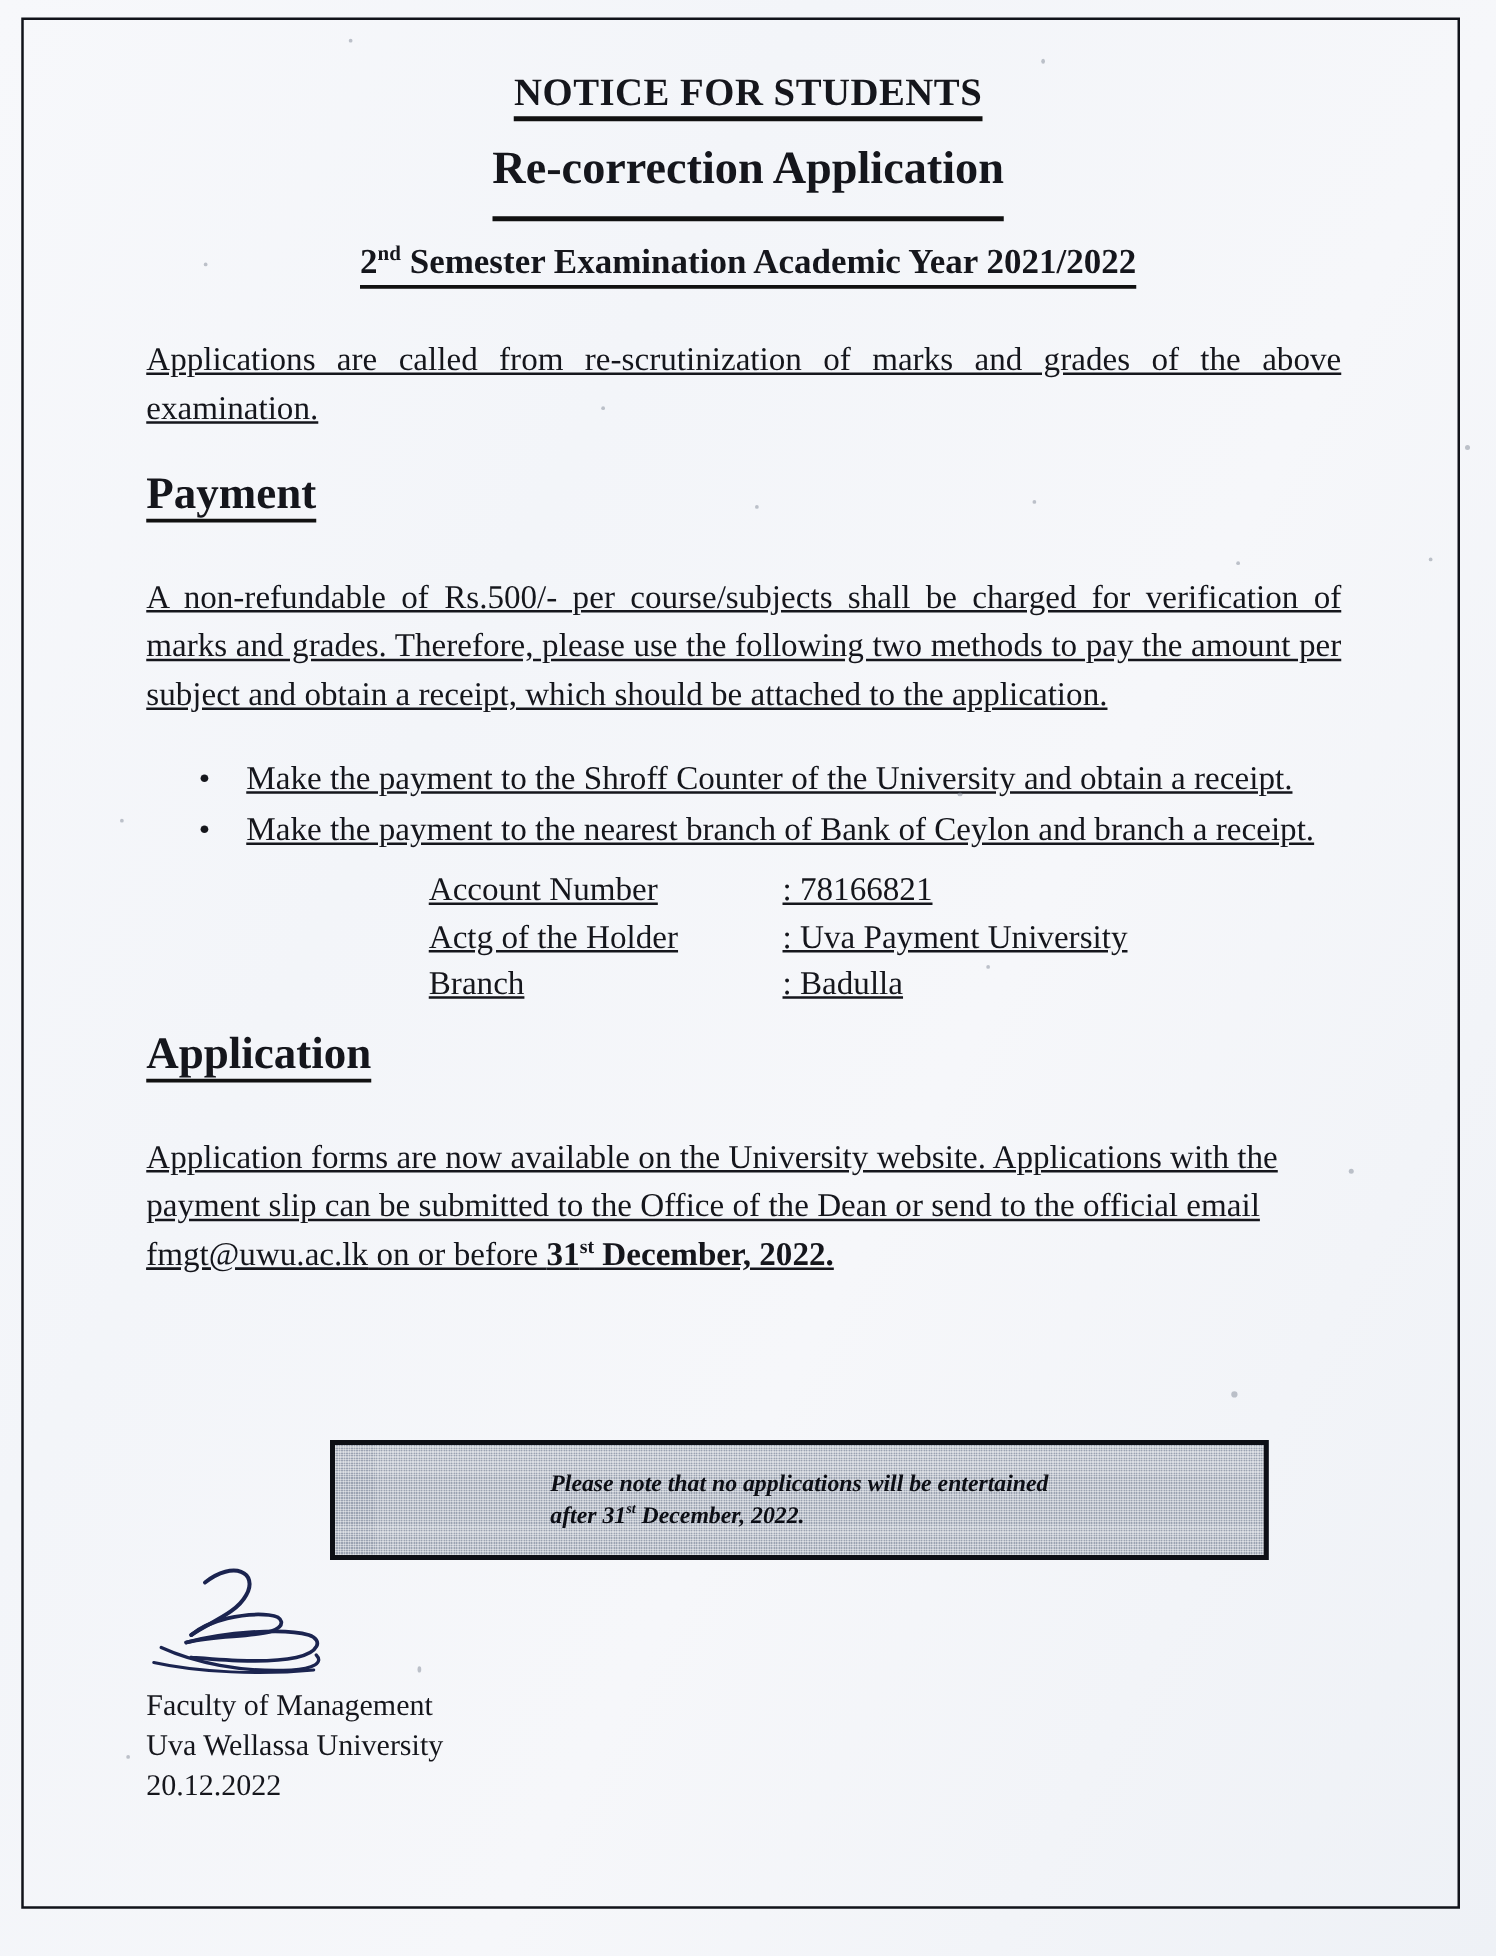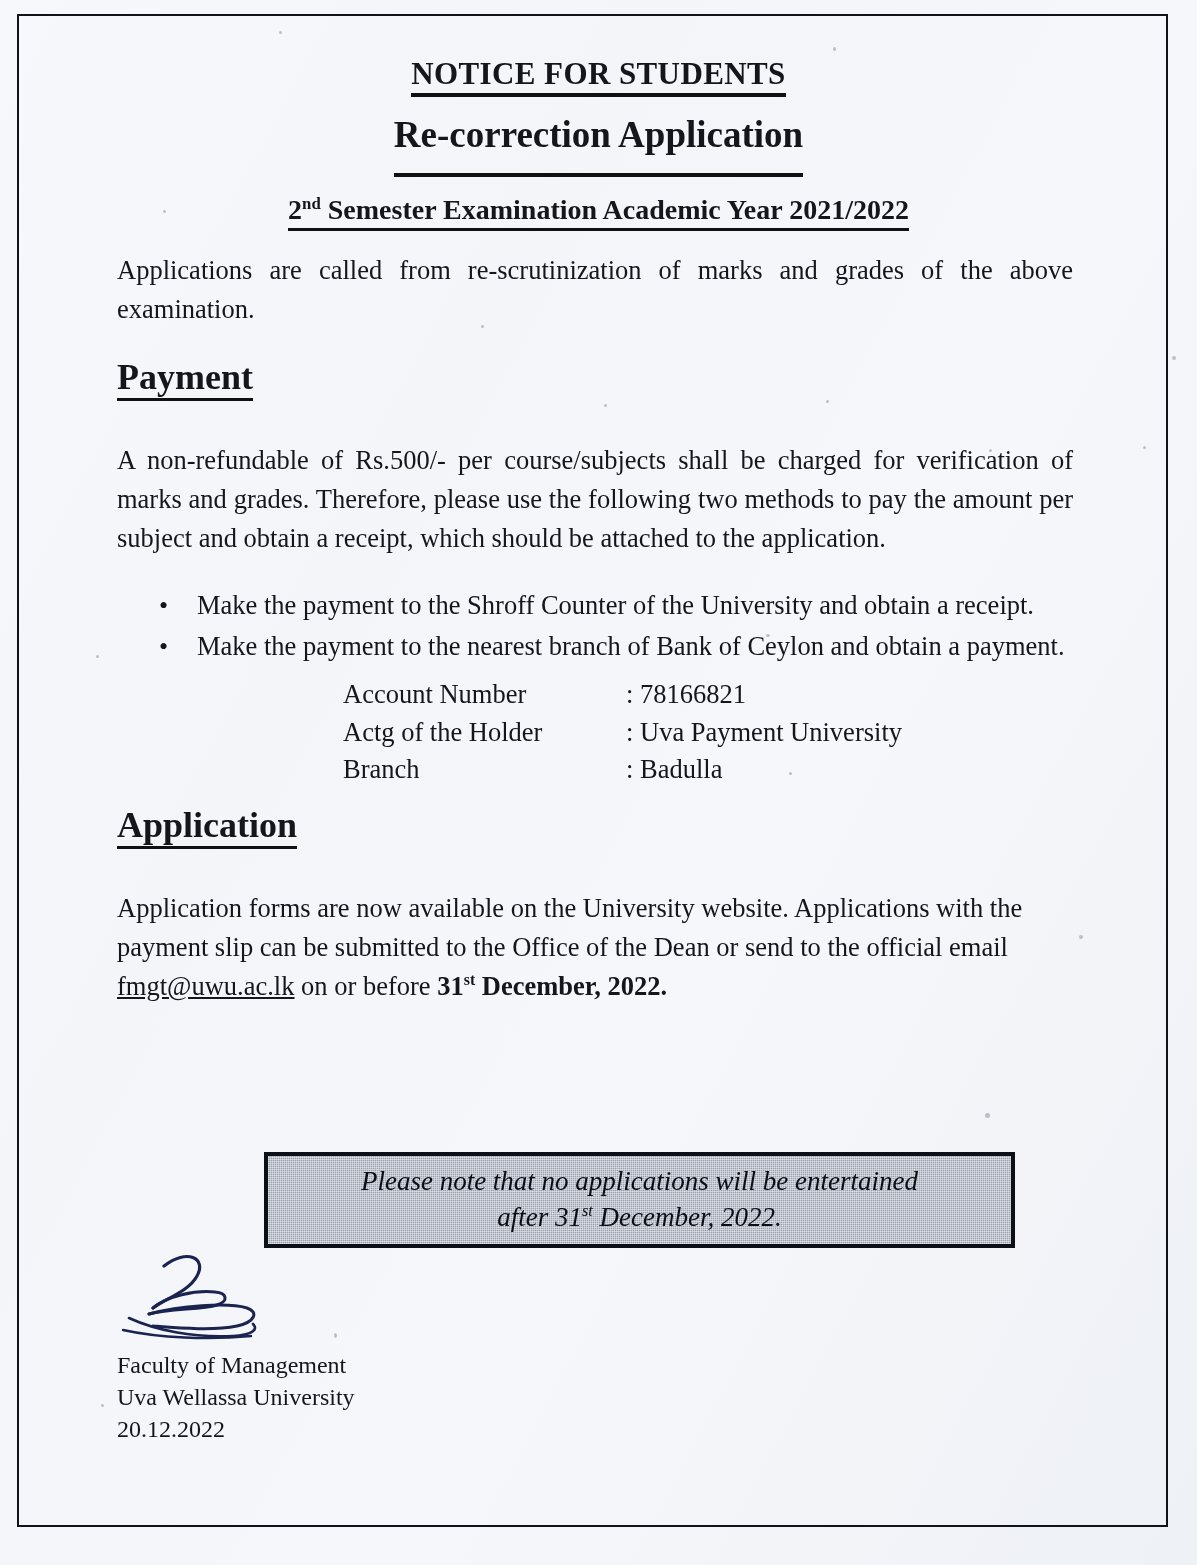--- a/index.html
+++ b/index.html
@@ -83,22 +83,23 @@
   sup {
     font-size: 0.6em;
     vertical-align: super;
     line-height: 0;
   }
 
   
   .body-area {
     position: absolute;
     left: 117px;
-    top: 251px;
+    top: 268px;
     width: 956px;
+    text-decoration: underline;
   }
   p.para {
     font-size: 26.5px;
     line-height: 1.47;
     margin: 0;
     text-align: justify;
     text-justify: inter-word;
   }
   .gap-sm { height: 16px; }
   .gap-md { height: 28px; }
@@ -163,24 +164,23 @@
     border: 4px solid #0d0f16;
     background-color: #9ba3b2;
     background-image:
       repeating-linear-gradient(0deg, rgba(255,255,255,.42) 0 1px, rgba(0,0,0,0) 1px 2px),
       repeating-linear-gradient(90deg, rgba(255,255,255,.38) 0 1px, rgba(0,0,0,0) 1px 2px);
     display: flex;
     align-items: center;
     justify-content: center;
   }
   .notice-text {
-    font-size: 27px;
-    font-weight: normal;
+    font-size: 19px;
+    font-weight: bold;
     font-style: italic;
-    text-align: center;
     line-height: 1.33;
     color: #0c0e15;
     padding: 0 10px;
   }
 
   
   .sign-area {
     position: absolute;
     left: 117px;
     top: 1246px;
@@ -234,21 +234,21 @@
     <div class="section-head">Payment</div>
 
     <div class="gap-lg"></div>
 
     <p class="para">A non-refundable of  Rs.500/- per course/subjects shall be charged for verification of marks and grades. Therefore, please use the following two methods to pay the amount per subject and obtain a receipt, which should be attached to the application.</p>
 
     <div class="gap-md"></div>
 
     <ul class="methods">
       <li><span class="bullet">•</span><span>Make the payment to the Shroff Counter of the University and obtain a receipt.</span></li>
-      <li><span class="bullet">•</span><span>Make the payment to the nearest branch of Bank of Ceylon and obtain a payment.</span></li>
+      <li><span class="bullet">•</span><span>Make the payment to the nearest branch of Bank of Ceylon and branch a receipt.</span></li>
     </ul>
 
     <table class="bank">
       <tbody>
           <tr>
         <td class="label">Account Number</td>
         <td class="value">: 78166821</td>
       </tr>
       <tr>
         <td class="label">Actg of the Holder</td>

